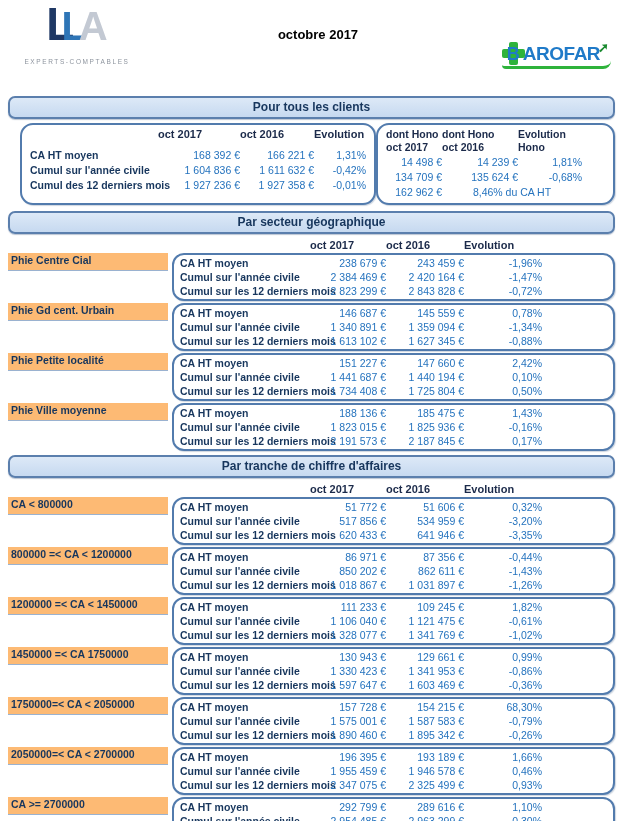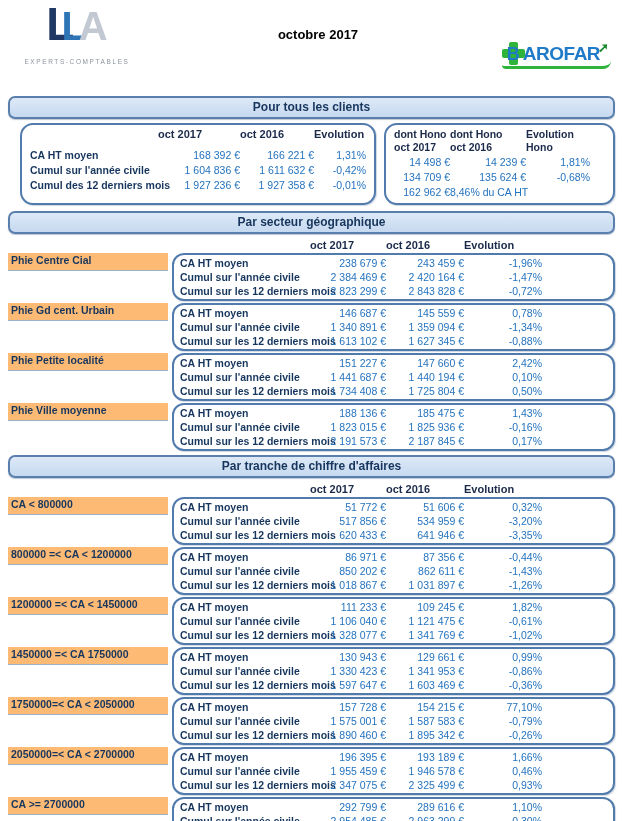--- a/index.html
+++ b/index.html
@@ -31,31 +31,31 @@
   .section-bar {
     background:linear-gradient(#dde9f7,#c6d9f0); border:2px solid #5b7fad; border-radius:7px;
     text-align:center; font-weight:bold; font-size:12px; color:#17365d;
     padding:2px 0 3px 0; margin-bottom:4px; box-shadow:0 1px 1px rgba(60,90,130,.35);
   }
   
   .row1 { display:flex; margin-bottom:6px; }
   .databox { border:2px solid #527bad; border-radius:13px; background:#fff; box-sizing:border-box;
              padding:3px 8px; box-shadow:1px 1px 1px rgba(60,90,130,.25); }
   .t1 { width:362px; margin-left:12px; }
-  .t2 { width:253px; margin-left:8px; }
+  .t2 { width:253px; }
   .t1 .hrow  { display:grid; grid-template-columns:128px 82px 74px 52px; font-size:11px; font-weight:bold;
                color:#1b2a4a; line-height:13px; margin-bottom:7px; }
   .t1 .drow  { display:grid; grid-template-columns:128px 82px 74px 52px; font-size:10.5px; line-height:15px; }
   .t2 .hrow  { display:grid; grid-template-columns:56px 76px 64px; font-size:10.5px; font-weight:bold;
                color:#1b2a4a; line-height:13px; white-space:pre-line; margin-bottom:1px; }
   .t2 .drow  { display:grid; grid-template-columns:56px 76px 64px; font-size:10.5px; line-height:15px; }
   .mlabel { font-weight:bold; color:#17365d; white-space:nowrap; }
   .val, .evo { color:#2573be; text-align:right; white-space:nowrap; }
   .hcell { text-align:left; }
-  .hono-note { grid-column:2 / 4; color:#2573be; text-align:left; white-space:nowrap; }
+  .hono-note { grid-column:2 / 4; color:#2573be; text-align:center; white-space:nowrap; }
   
   .headrow { display:grid; grid-template-columns:130px 76px 78px 78px; margin-left:172px;
              font-size:11px; font-weight:bold; color:#1b2a4a; line-height:15px; }
   .group { display:flex; align-items:flex-start; margin-bottom:2px; }
   .rowlabel { width:160px; flex:none; background:#fdba74; border-bottom:1px solid #9ab2d0;
               font-size:10.5px; font-weight:bold; color:#17365d; padding:1px 3px 4px 3px;
               box-sizing:border-box; white-space:nowrap; }
   .gbox { flex:1; margin-left:4px; border:2px solid #527bad; border-radius:12px; background:#fff;
           padding:1px 6px; box-sizing:border-box; box-shadow:1px 1px 1px rgba(60,90,130,.25); }
   .gbox .drow { display:grid; grid-template-columns:130px 76px 78px 78px; font-size:10.5px; line-height:14px; }
@@ -349,21 +349,21 @@
       </div>
     </div>
 
     <div class="group">
       <div class="rowlabel">1750000=&lt; CA &lt; 2050000</div>
       <div class="gbox">
         <div class="drow">
             <span class="mlabel">CA HT moyen</span>
             <span class="val">157 728 €</span>
             <span class="val">154 215 €</span>
-            <span class="evo">77,10%</span>
+            <span class="evo">68,30%</span>
           </div>
         <div class="drow">
             <span class="mlabel">Cumul sur l'année civile</span>
             <span class="val">1 575 001 €</span>
             <span class="val">1 587 583 €</span>
             <span class="evo">-0,79%</span>
           </div>
         <div class="drow">
             <span class="mlabel">Cumul sur les 12 derniers mois</span>
             <span class="val">1 890 460 €</span>

